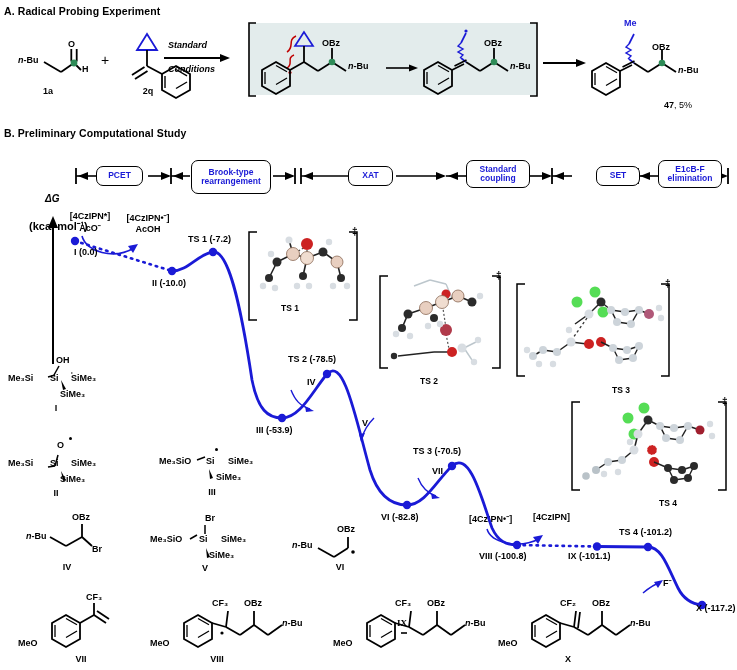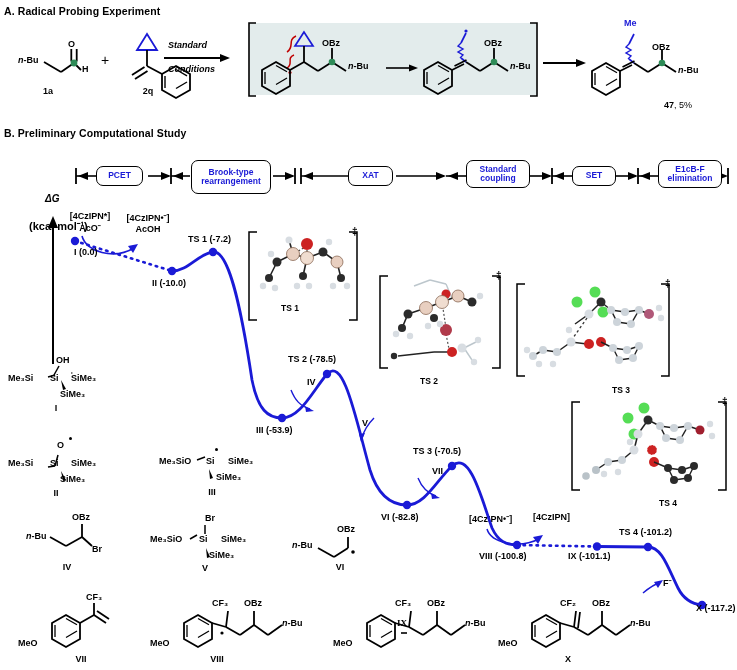--- a/index.html
+++ b/index.html
@@ -186,21 +186,21 @@
 </div>
 <div class="abs stepbox" style="left:191px;top:160px;width:80px;height:34px;">
   <span class="bluebox-txt">Brook-type rearrangement</span>
 </div>
 <div class="abs stepbox" style="left:348px;top:166px;width:45px;height:20px;">
   <span class="bluebox-txt">XAT</span>
 </div>
 <div class="abs stepbox" style="left:466px;top:160px;width:64px;height:28px;">
   <span class="bluebox-txt">Standard coupling</span>
 </div>
-<div class="abs stepbox" style="left:572px;top:166px;width:44px;height:20px;">
+<div class="abs stepbox" style="left:596px;top:166px;width:44px;height:20px;">
   <span class="bluebox-txt">SET</span>
 </div>
 <div class="abs stepbox" style="left:658px;top:160px;width:64px;height:28px;">
   <span class="bluebox-txt">E1cB-F elimination</span>
 </div>
 
 <div class="abs" style="left:45px;top:193px;font-size:10px;font-weight:700;font-style:italic;">ΔG</div>
 <div class="abs" style="left:13px;top:218px;font-size:11px;font-weight:700;margin-left:16px;">(kcal mol⁻¹)</div>
 <svg class="abs" style="left:46px;top:216px;" width="14" height="148">
   <line x1="7" y1="148" x2="7" y2="10" stroke="#000" stroke-width="2"></line>

